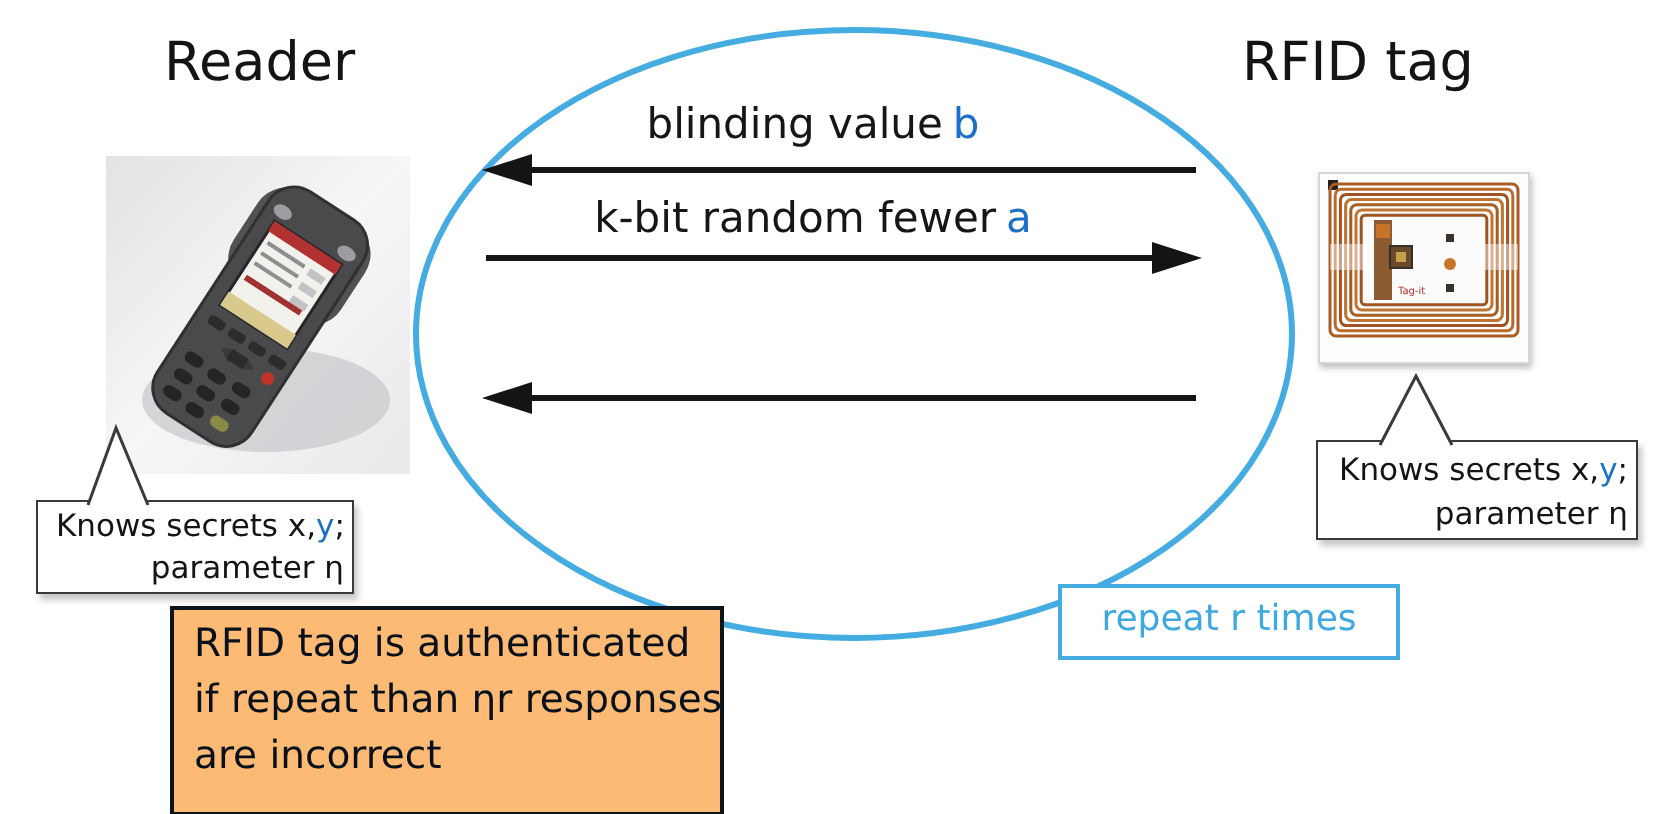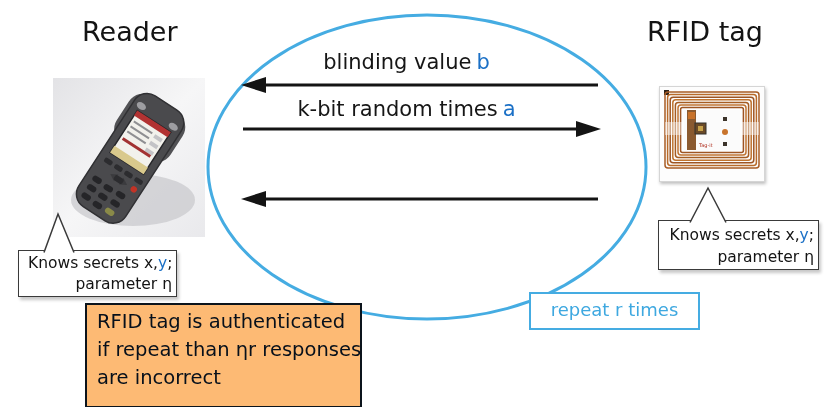--- a/index.html
+++ b/index.html
@@ -6,21 +6,21 @@
   .canvas{
     position:relative;width:834px;height:407px;background:#ffffff;
     font-family:"DejaVu Sans","Liberation Sans",sans-serif;overflow:hidden;
   }
   svg{display:block;}
   #diagram-svg{position:absolute;left:0;top:0;z-index:0;}
   #pointer-svg{position:absolute;left:0;top:0;z-index:6;pointer-events:none;}
 
   .title{position:absolute;font-size:27px;color:#141414;white-space:nowrap;z-index:2;}
   #title-reader{left:82px;top:16px;text-align:center;}
-  #title-tag{left:647px;top:16px;}
+  #title-tag{left:621px;top:16px;}
 
   .msg{position:absolute;left:234px;width:345px;text-align:center;font-size:21px;
        color:#161616;white-space:nowrap;z-index:2;}
   #msg-1{top:50px;}
   #msg-2{top:97px;}
   #msg-3{top:162px;}
   .accent{color:#1b70c6;}
   .msg .accent{margin-left:5px;}
 
   .photo{position:absolute;z-index:1;}
@@ -138,21 +138,21 @@
       <circle cx="66" cy="46" r="3" fill="#c8742c"></circle>
       <rect x="64" y="56" width="4" height="4" fill="#3b332a"></rect>
       <text x="40" y="61" font-size="5" fill="#b03020" font-family="DejaVu Sans, sans-serif">Tag-it</text>
     </svg>
   </div>
 
   <div class="msg" id="msg-1">
     <span>blinding value</span><span class="accent">b</span>
   </div>
   <div class="msg" id="msg-2">
-    <span>k-bit random times</span><span class="accent">a</span>
+    <span>k-bit random fewer</span><span class="accent">a</span>
   </div>
 
   <div class="callout" id="callout-reader">
     <div><span>Knows secrets x,</span><span class="accent">y</span><span>;</span></div>
     <div>parameter η</div>
   </div>
 
   <div class="callout" id="callout-tag">
     <div><span>Knows secrets x,</span><span class="accent">y</span><span>;</span></div>
     <div>parameter η</div>

